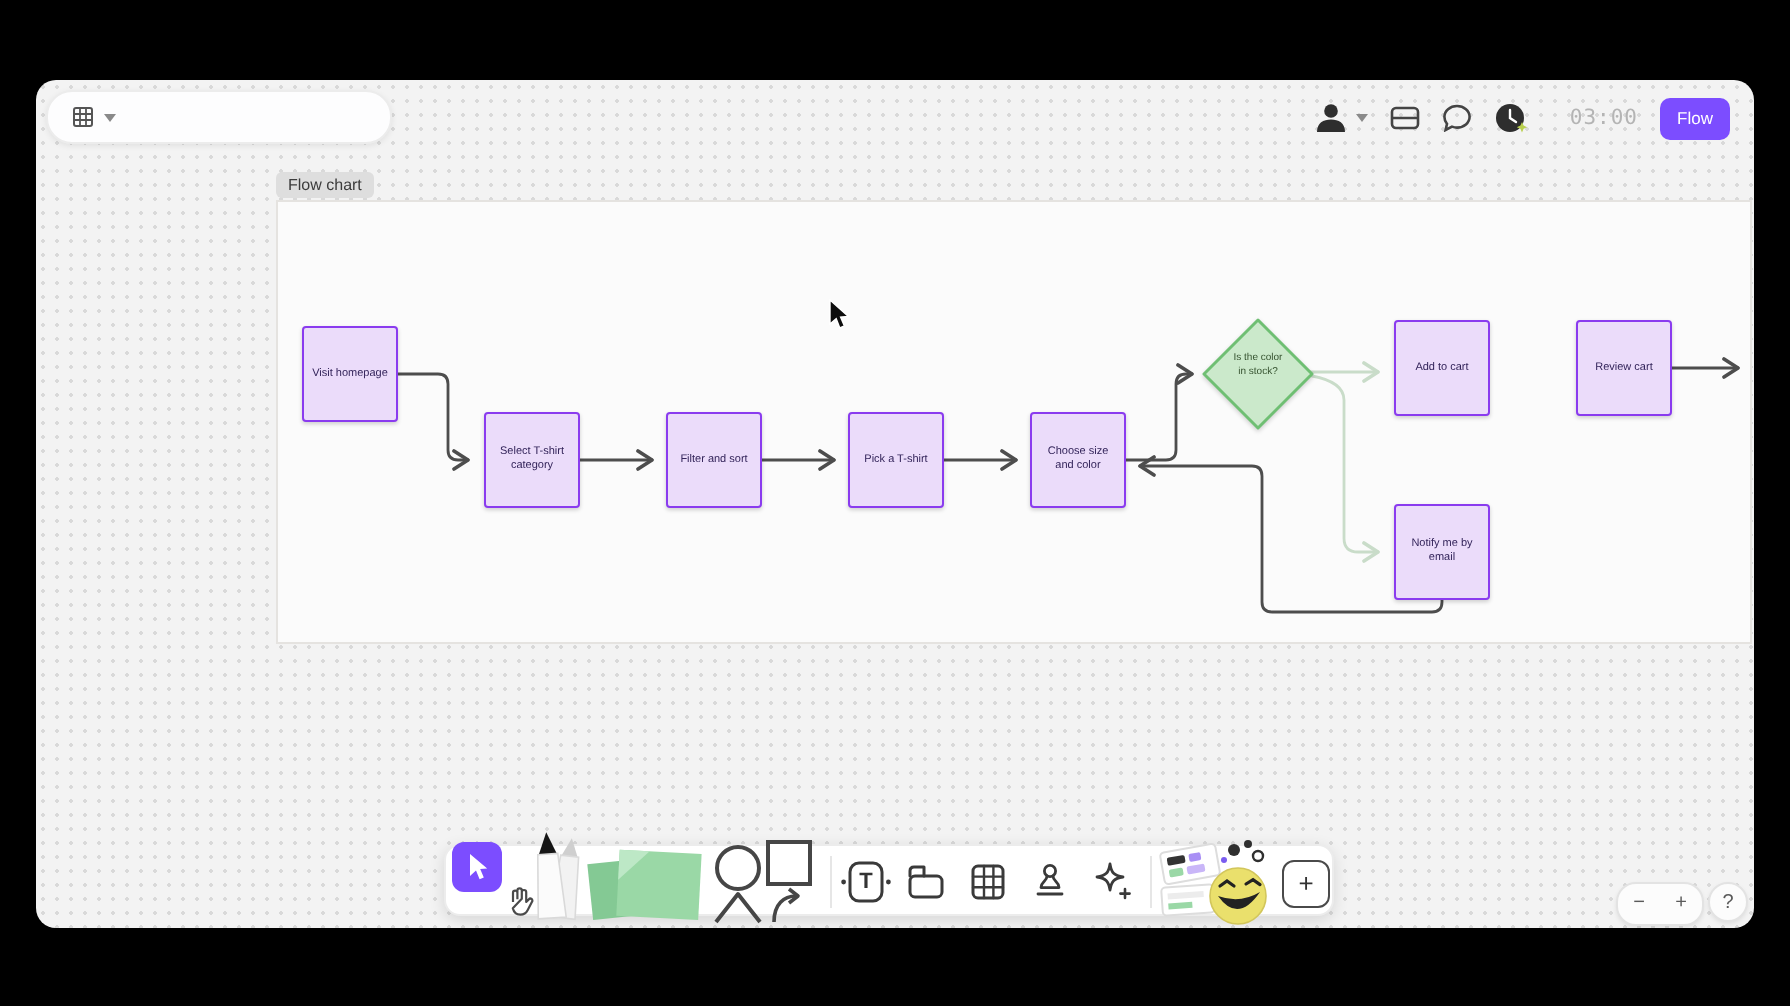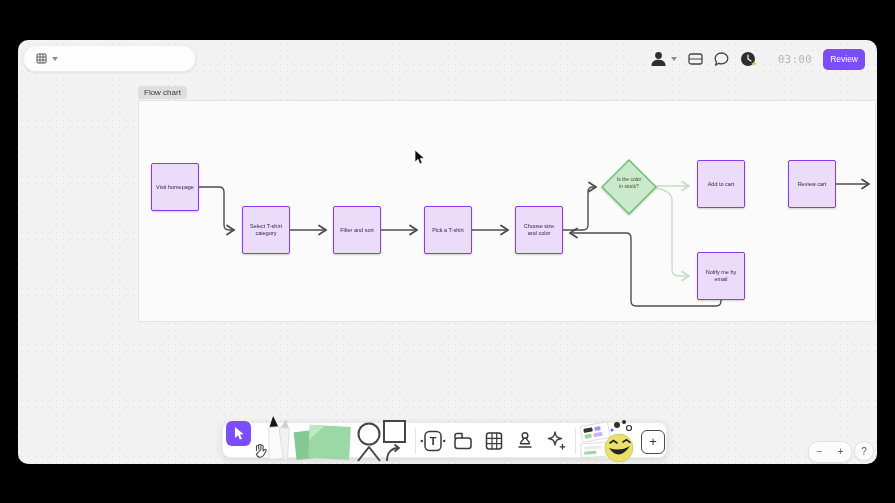--- a/index.html
+++ b/index.html
@@ -94,21 +94,21 @@
         <path d="M7.5,1 C11,1 13.8,3.4 13.8,6.4 C13.8,9.4 11,11.8 7.5,11.8 C6.6,11.8 5.8,11.6 5,11.3 L1.8,13 L2.5,9.9 C1.6,8.9 1.2,7.7 1.2,6.4 C1.2,3.4 4,1 7.5,1 Z" fill="none" stroke="#444" stroke-width="1.3"></path>
       </svg>
       <div class="timer">
         <svg width="18" height="17" viewBox="0 0 18 17">
           <circle cx="8" cy="8" r="7" fill="#2e2e2e"></circle>
           <path d="M8,4 V8 L11,10" stroke="#fff" stroke-width="1.2" fill="none" stroke-linecap="round"></path>
           <path d="M14,10 l0.8,1.8 1.8,0.8 -1.8,0.8 -0.8,1.8 -0.8,-1.8 -1.8,-0.8 1.8,-0.8 Z" fill="#b9cf4e"></path>
         </svg>
         <span class="timer-text">03:00</span>
       </div>
-      <button class="share-btn">Review</button>
+      <button class="share-btn">Flow</button>
     </div>
 
     <div class="frame-label">Flow chart</div>
     <div class="frame"></div>
 
     <svg class="flow-svg" width="859" height="424" viewBox="0 0 859 424">
       <defs>
         <marker id="m-dark" viewBox="0 0 8 8" refX="6.5" refY="4" markerWidth="8" markerHeight="8" orient="auto">
           <path class="ah" d="M1.5,0.8 L6.5,4 L1.5,7.2"></path>
         </marker>

